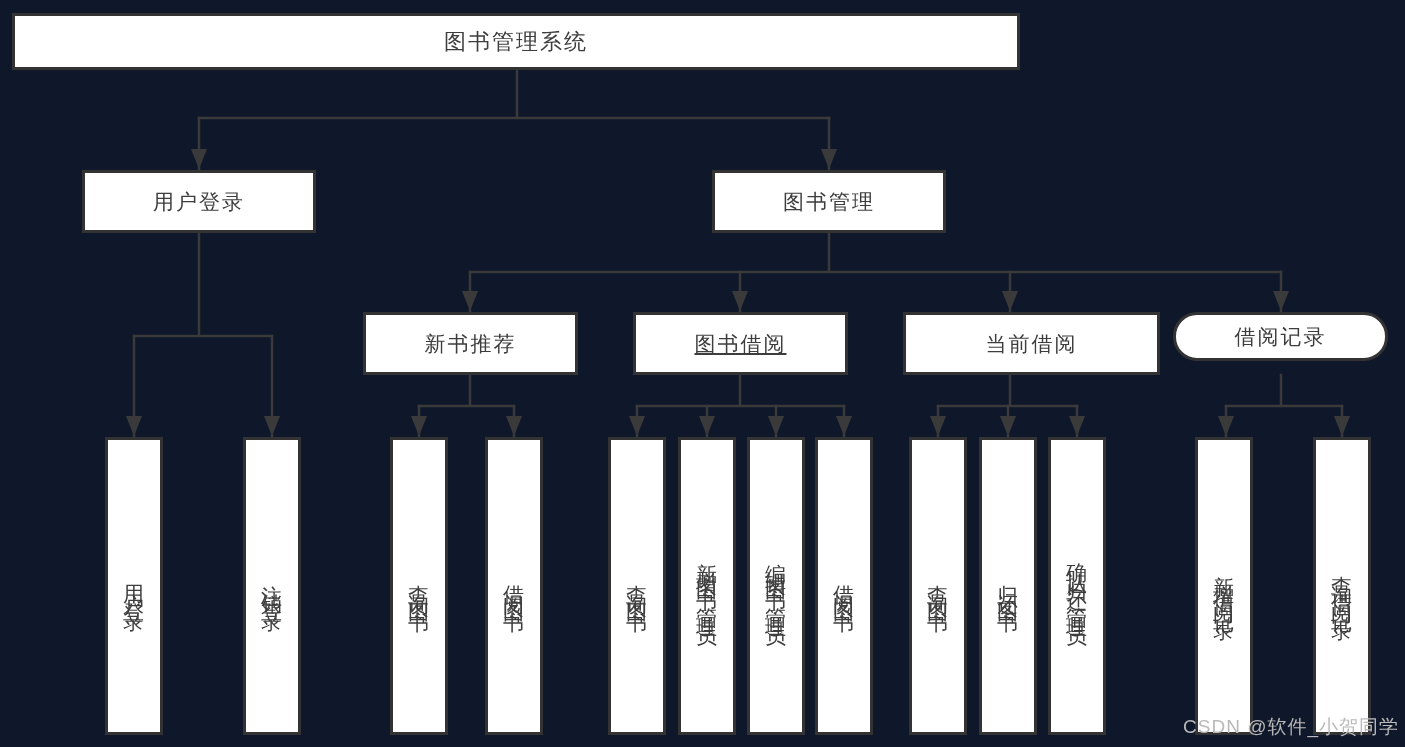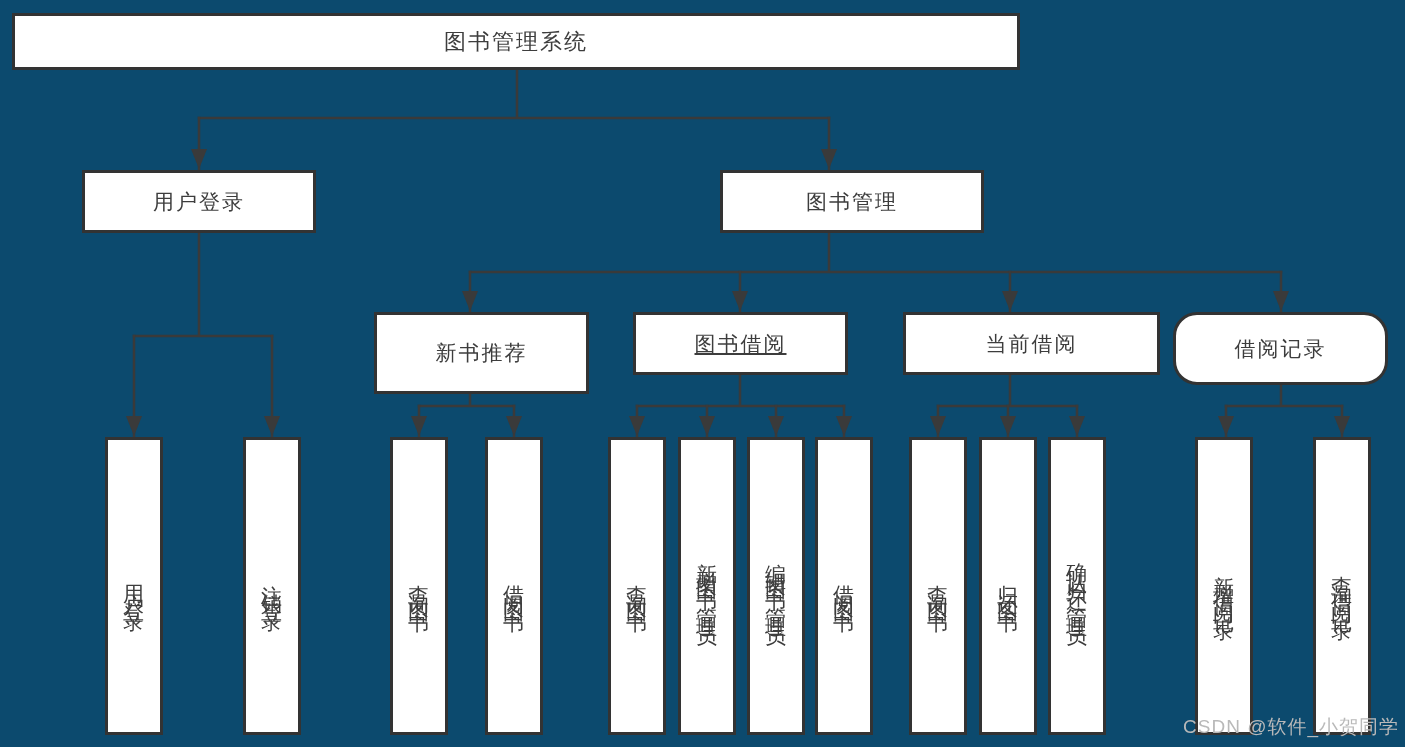--- a/index.html
+++ b/index.html
@@ -1,20 +1,20 @@
 <!DOCTYPE html>
 <html><head>
 <meta charset="utf-8">
 <style>
   html, body { margin: 0; padding: 0; background: #ffffff; }
   #stage {
     position: relative;
     width: 1405px;
     height: 747px;
-    background: #0c4a6e;
+    background: #0f172a;
     font-family: "Liberation Sans", sans-serif;
     overflow: hidden;
   }
   #connectors {
     position: absolute;
     left: 0; top: 0;
     width: 1405px; height: 747px;
     z-index: 0;
   }
   .box {
@@ -102,34 +102,34 @@
     </g>
   </svg>
 
   <div class="box" style="left:12px; top:13px; width:1008px; height:57px;">
     <span class="h-label root-label">图书管理系统</span>
   </div>
 
   <div class="box" style="left:82px; top:170px; width:234px; height:63px;">
     <span class="h-label">用户登录</span>
   </div>
-  <div class="box" style="left:712px; top:170px; width:264px; height:63px;margin-left:8px;">
+  <div class="box" style="left:712px; top:170px; width:234px; height:63px;">
     <span class="h-label">图书管理</span>
   </div>
 
-  <div class="box" style="left:374px; top:312px; width:215px; height:82px;">
+  <div class="box" style="left:363px; top:312px; width:215px; height:63px;">
     <span class="h-label">新书推荐</span>
   </div>
   <div class="box" style="left:633px; top:312px; width:215px; height:63px;text-decoration:underline;">
     <span class="h-label">图书借阅</span>
   </div>
   <div class="box" style="left:903px; top:312px; width:257px; height:63px;">
     <span class="h-label">当前借阅</span>
   </div>
-  <div class="box" style="left:1173px; top:312px; width:215px; height:73px;border-radius:24px;">
+  <div class="box" style="left:1173px; top:312px; width:215px; height:49px;border-radius:24px;">
     <span class="h-label">借阅记录</span>
   </div>
 
   <div class="box leaf" style="left:105px;">
     <span class="v-label">用户登录</span>
   </div>
   <div class="box leaf" style="left:243px;">
     <span class="v-label">注销登录</span>
   </div>
 

